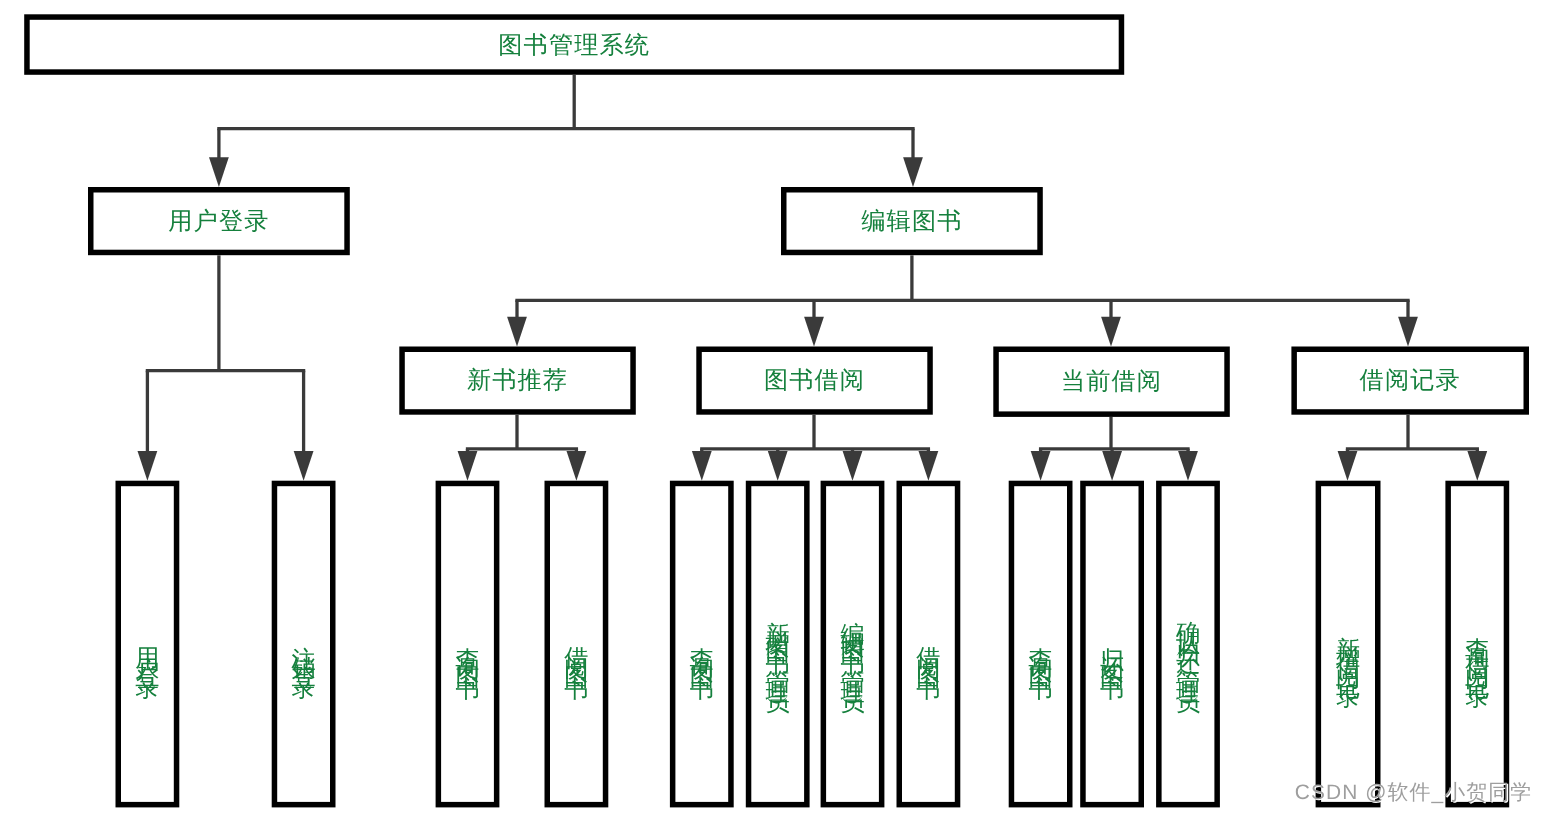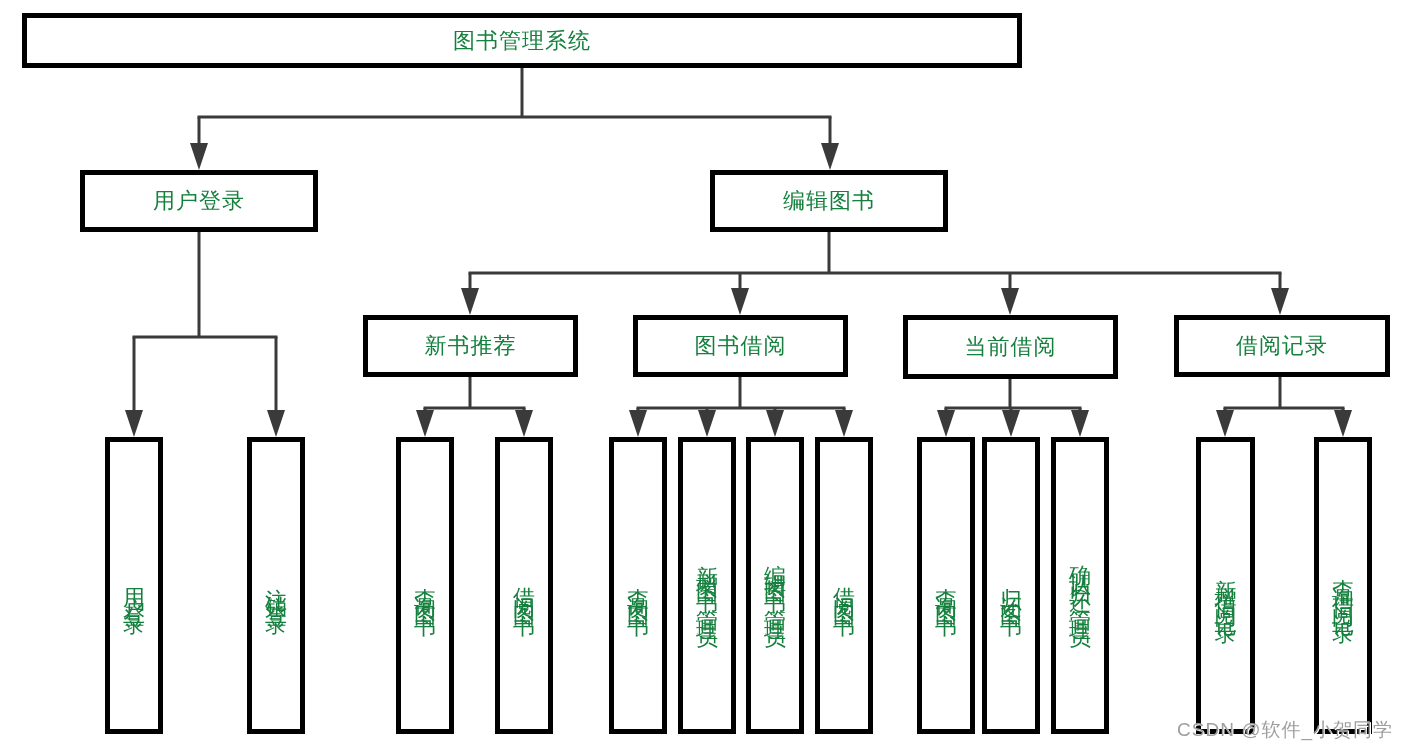--- a/index.html
+++ b/index.html
@@ -64,21 +64,21 @@
   .l-c3 { left: 746px; }
   .l-c4 { left: 815px; }
   .l-d1 { left: 917px; }
   .l-d2 { left: 982px; }
   .l-d3 { left: 1051px; }
   .l-e1 { left: 1196px; width: 59px; }
   .l-e2 { left: 1314px; }
   .watermark {
     position: absolute;
     right: 12px;
-    bottom: 4px;
+    bottom: 14px;
     font-size: 19px;
     color: #9e9e9e;
     letter-spacing: 1px;
     text-shadow: 1px 1px 0 #ffffff;
     z-index: 3;
     white-space: nowrap;
   }
 </style>
 </head>
 <body>

